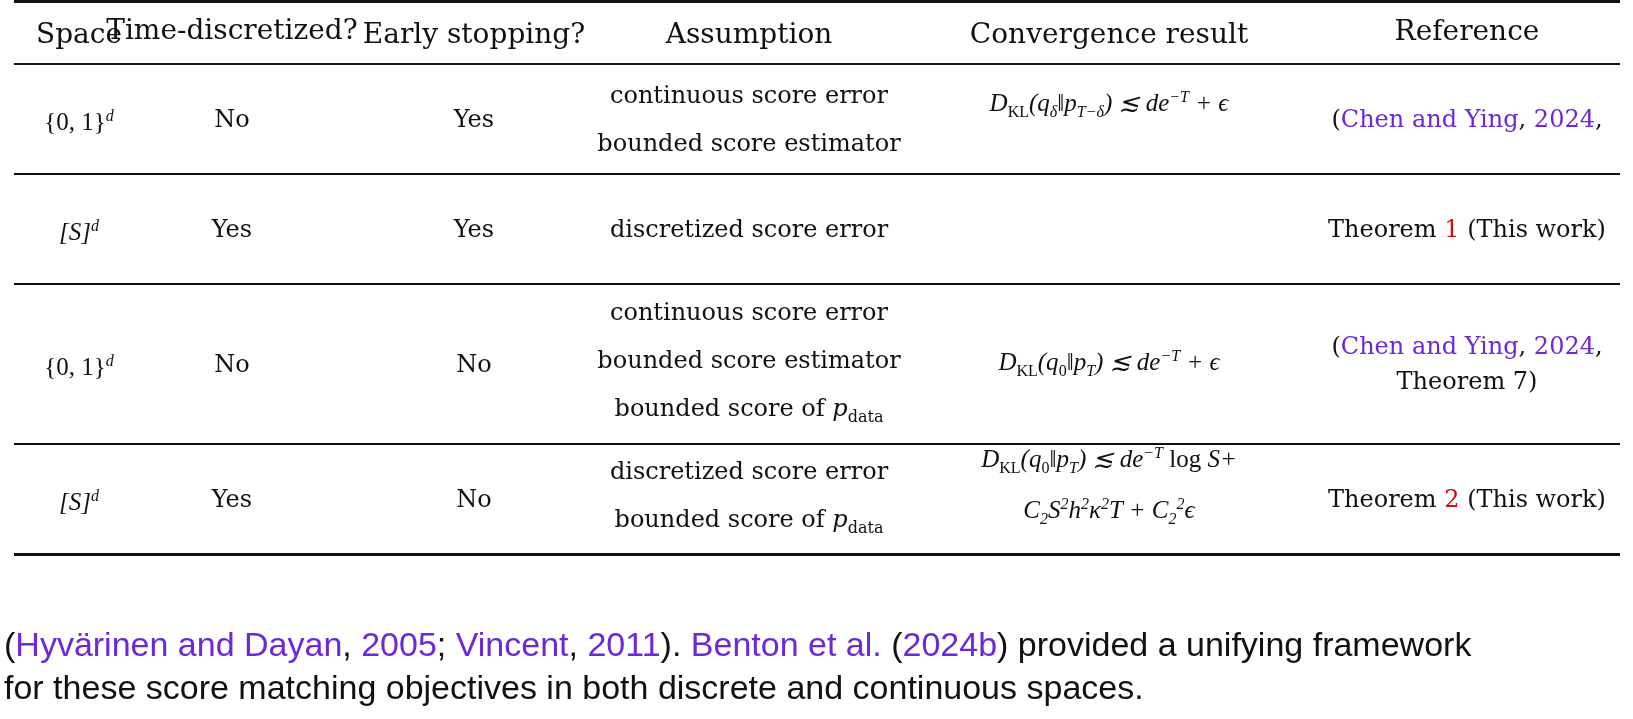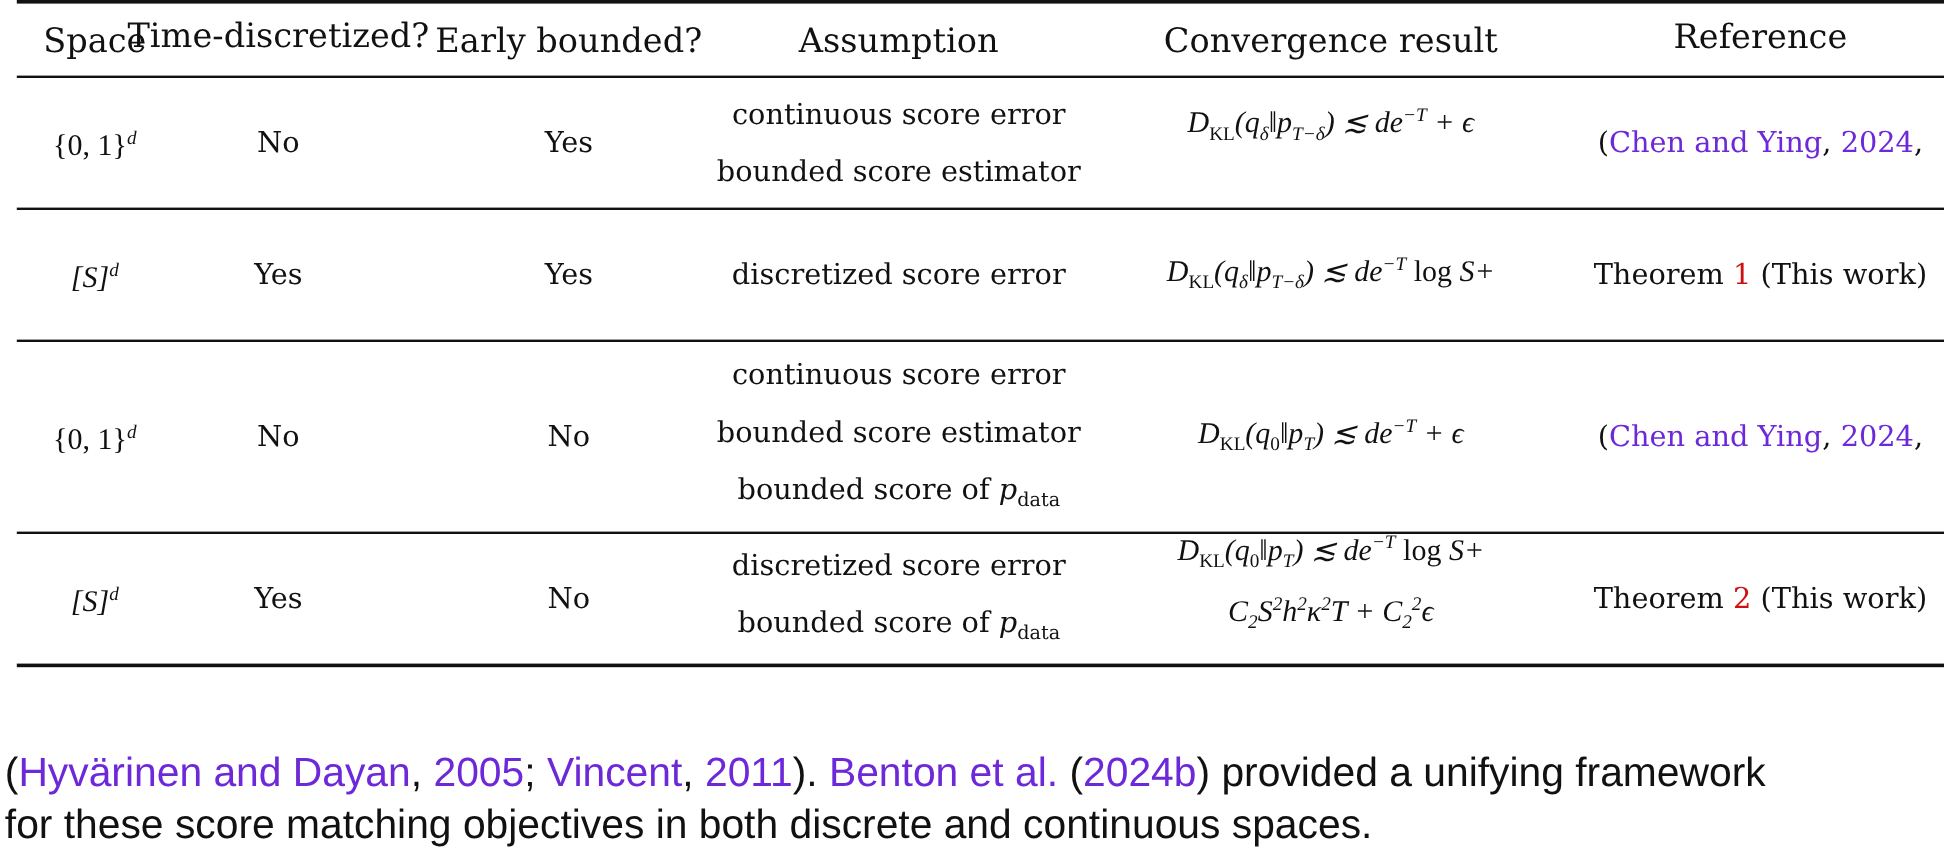--- a/index.html
+++ b/index.html
@@ -33,21 +33,21 @@
 
   <div class="rule thick" style="top:0px"></div>
   <div class="rule thin" style="top:63px"></div>
   <div class="rule thin" style="top:173px"></div>
   <div class="rule thin" style="top:283px"></div>
   <div class="rule thin" style="top:443px"></div>
   <div class="rule thick" style="top:553px"></div>
 
   <div class="cell hdr c1" style="top:4px;height:60px">Space</div>
   <div class="cell hdr c2" style="top:0;height:60px">Time-discretized?</div>
-  <div class="cell hdr c3" style="top:4px;height:60px">Early bounded?</div>
+  <div class="cell hdr c3" style="top:4px;height:60px">Early stopping?</div>
   <div class="cell hdr c4" style="top:4px;height:60px">Assumption</div>
   <div class="cell hdr c5" style="top:4px;height:60px">Convergence result</div>
   <div class="cell hdr c6" style="top:4px;height:54px">Reference</div>
 
   <div>
     <div class="cell c1 math" style="top:65px;height:108px">
       <span><span class="up">{0, 1}</span><sup>d</sup></span>
     </div>
     <div class="cell c2" style="top:65px;height:108px">No</div>
     <div class="cell c3" style="top:65px;height:108px">Yes</div>
@@ -66,21 +66,20 @@
   <div>
     <div class="cell c1 math" style="top:175px;height:108px">
       <span><span>[S]</span><sup>d</sup></span>
     </div>
     <div class="cell c2" style="top:175px;height:108px">Yes</div>
     <div class="cell c3" style="top:175px;height:108px">Yes</div>
     <div class="cell c4" style="top:175px;height:108px">
       <span>discretized score error</span>
     </div>
     <div class="cell c5 math" style="top:175px;height:108px;line-height:44px">
-      <span>D<sub class="up">KL</sub>(q<sub>δ</sub>‖p<sub>T−δ</sub>) ≲ de<sup>−T</sup> <span class="up">log</span> S+</span>
     </div>
     <div class="cell c6" style="top:175px;height:108px">
       <span><span>Theorem </span><a class="red">1</a><span> (This work)</span></span>
     </div>
   </div>
 
   <div>
     <div class="cell c1 math" style="top:285px;height:158px">
       <span><span class="up">{0, 1}</span><sup>d</sup></span>
     </div>
@@ -89,20 +88,21 @@
     <div class="cell c4" style="top:285px;height:158px">
       <span>continuous score error</span>
       <span>bounded score estimator</span>
       <span>bounded score of <i>p</i><sub style="font-size:16px">data</sub></span>
     </div>
     <div class="cell c5 math" style="top:285px;height:158px">
       <span>D<sub class="up">KL</sub>(q<sub class="up">0</sub>‖p<sub>T</sub>) ≲ de<sup>−T</sup> + ϵ</span>
     </div>
     <div class="cell c6 ref" style="top:285px;height:158px">
       <span><span>(</span><a class="blue">Chen and Ying</a><span>, </span><a class="blue">2024</a><span>,</span></span>
+      <span>Theorem 7)</span>
     </div>
   </div>
 
   <div>
     <div class="cell c1 math" style="top:445px;height:108px">
       <span><span>[S]</span><sup>d</sup></span>
     </div>
     <div class="cell c2" style="top:445px;height:108px">Yes</div>
     <div class="cell c3" style="top:445px;height:108px">No</div>
     <div class="cell c4" style="top:445px;height:108px">

